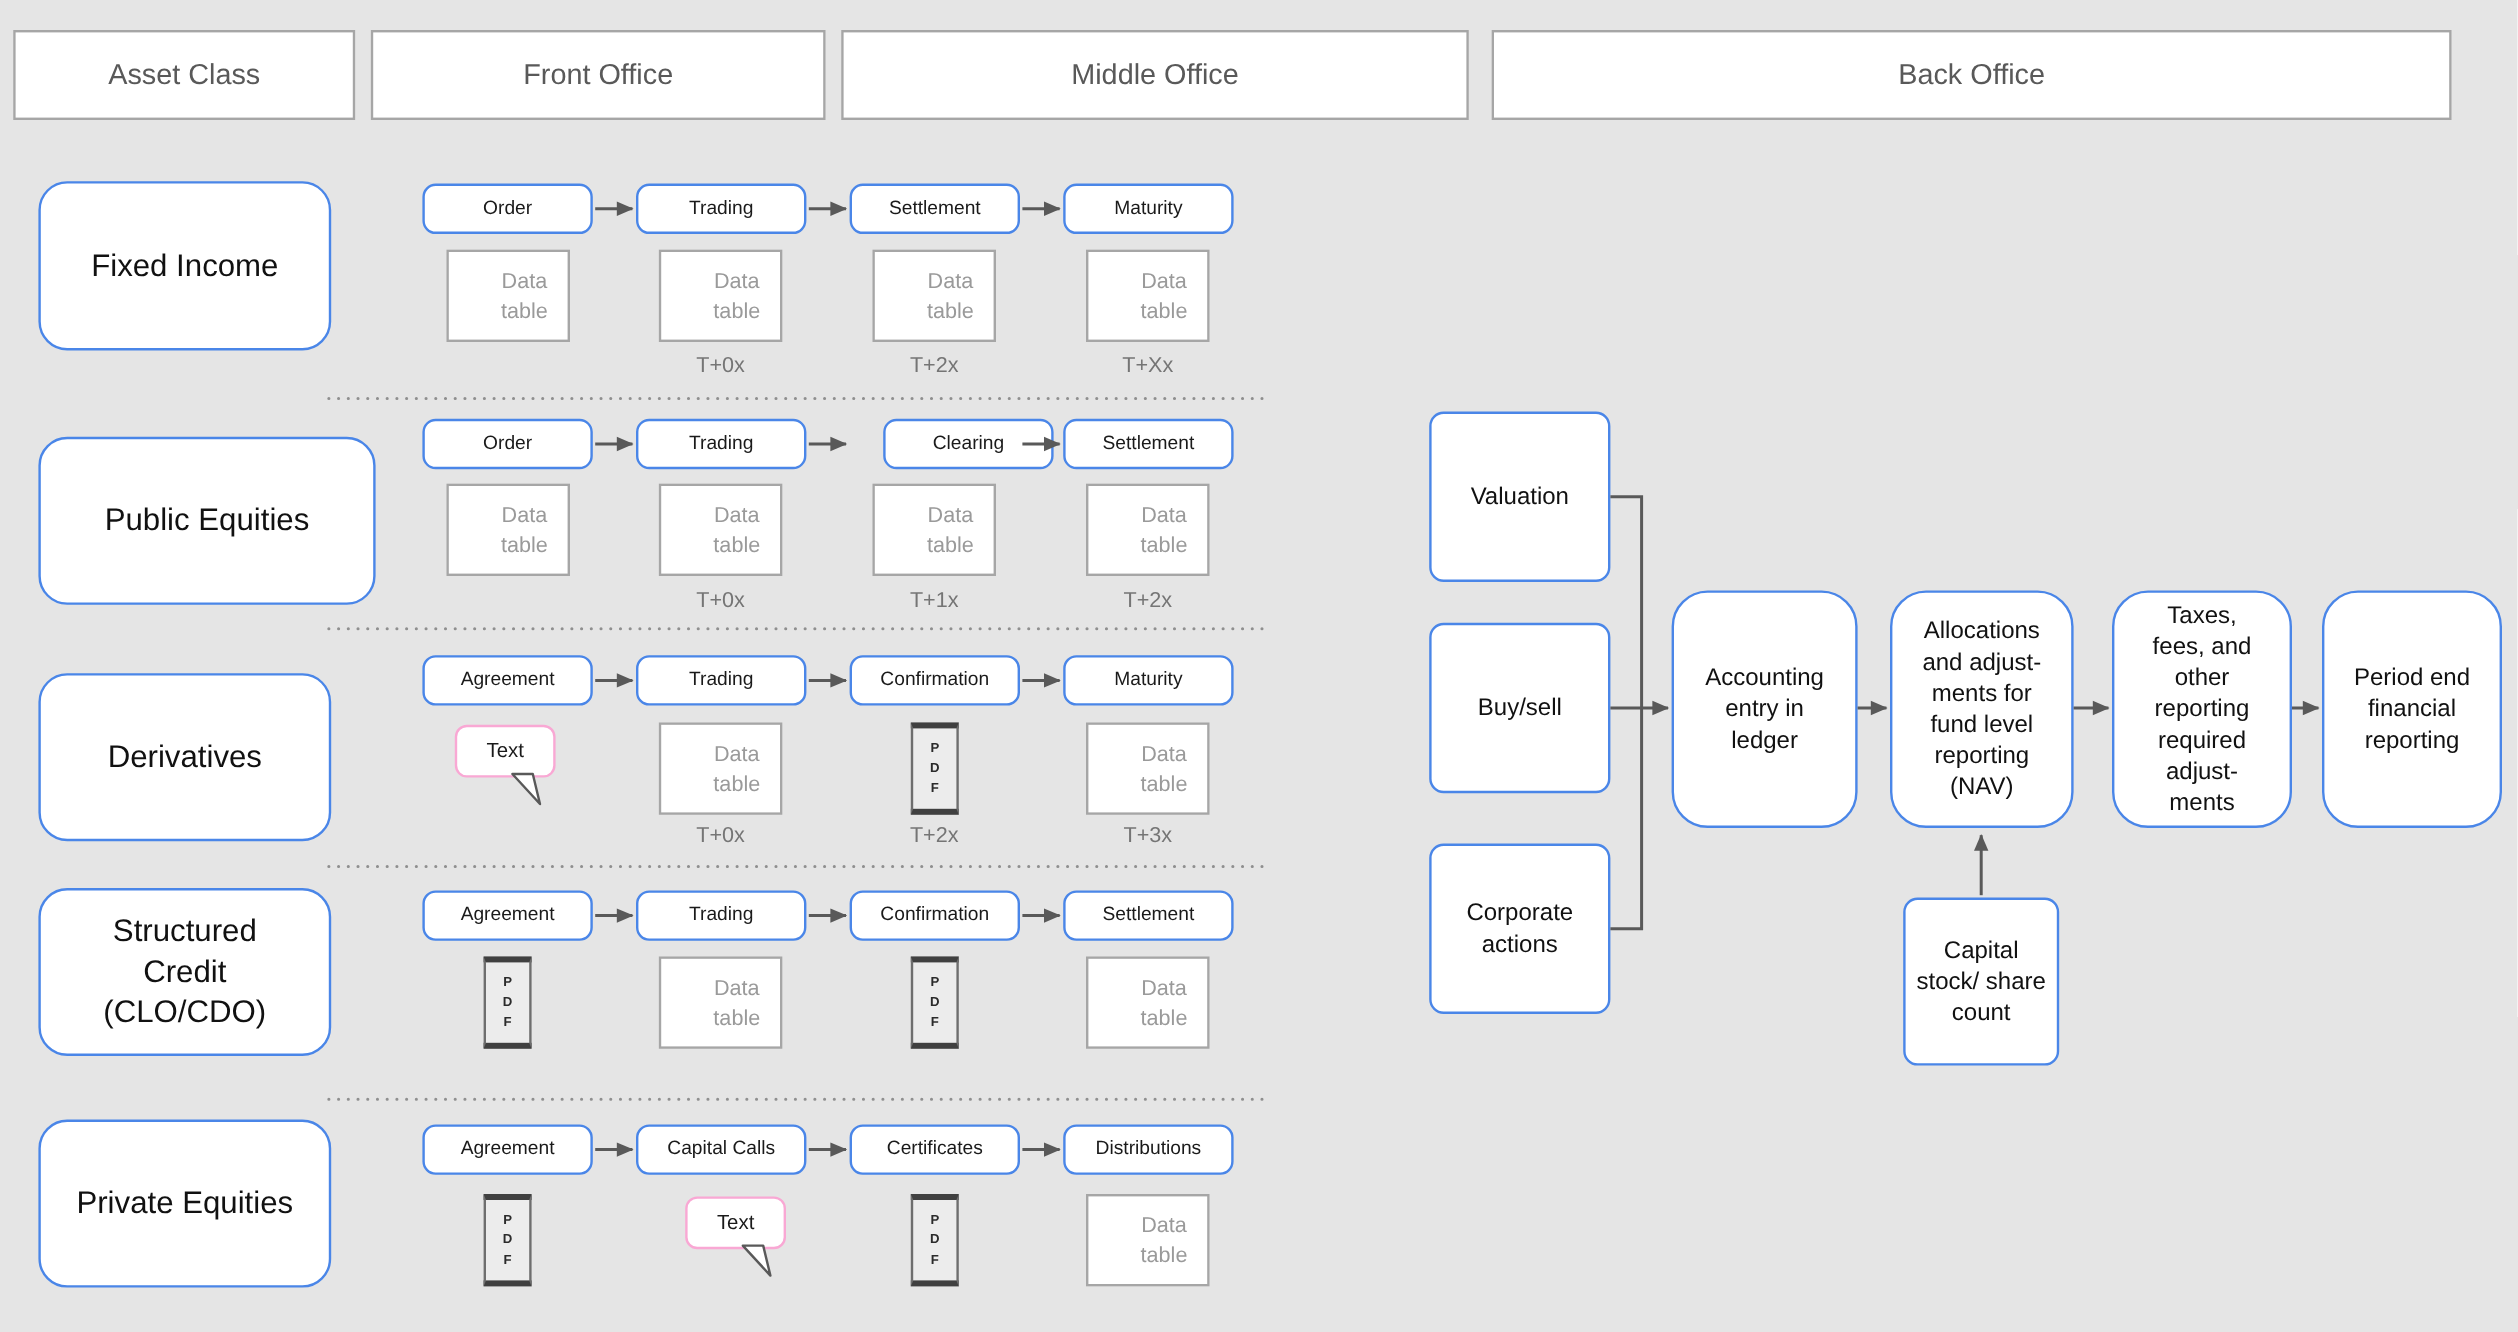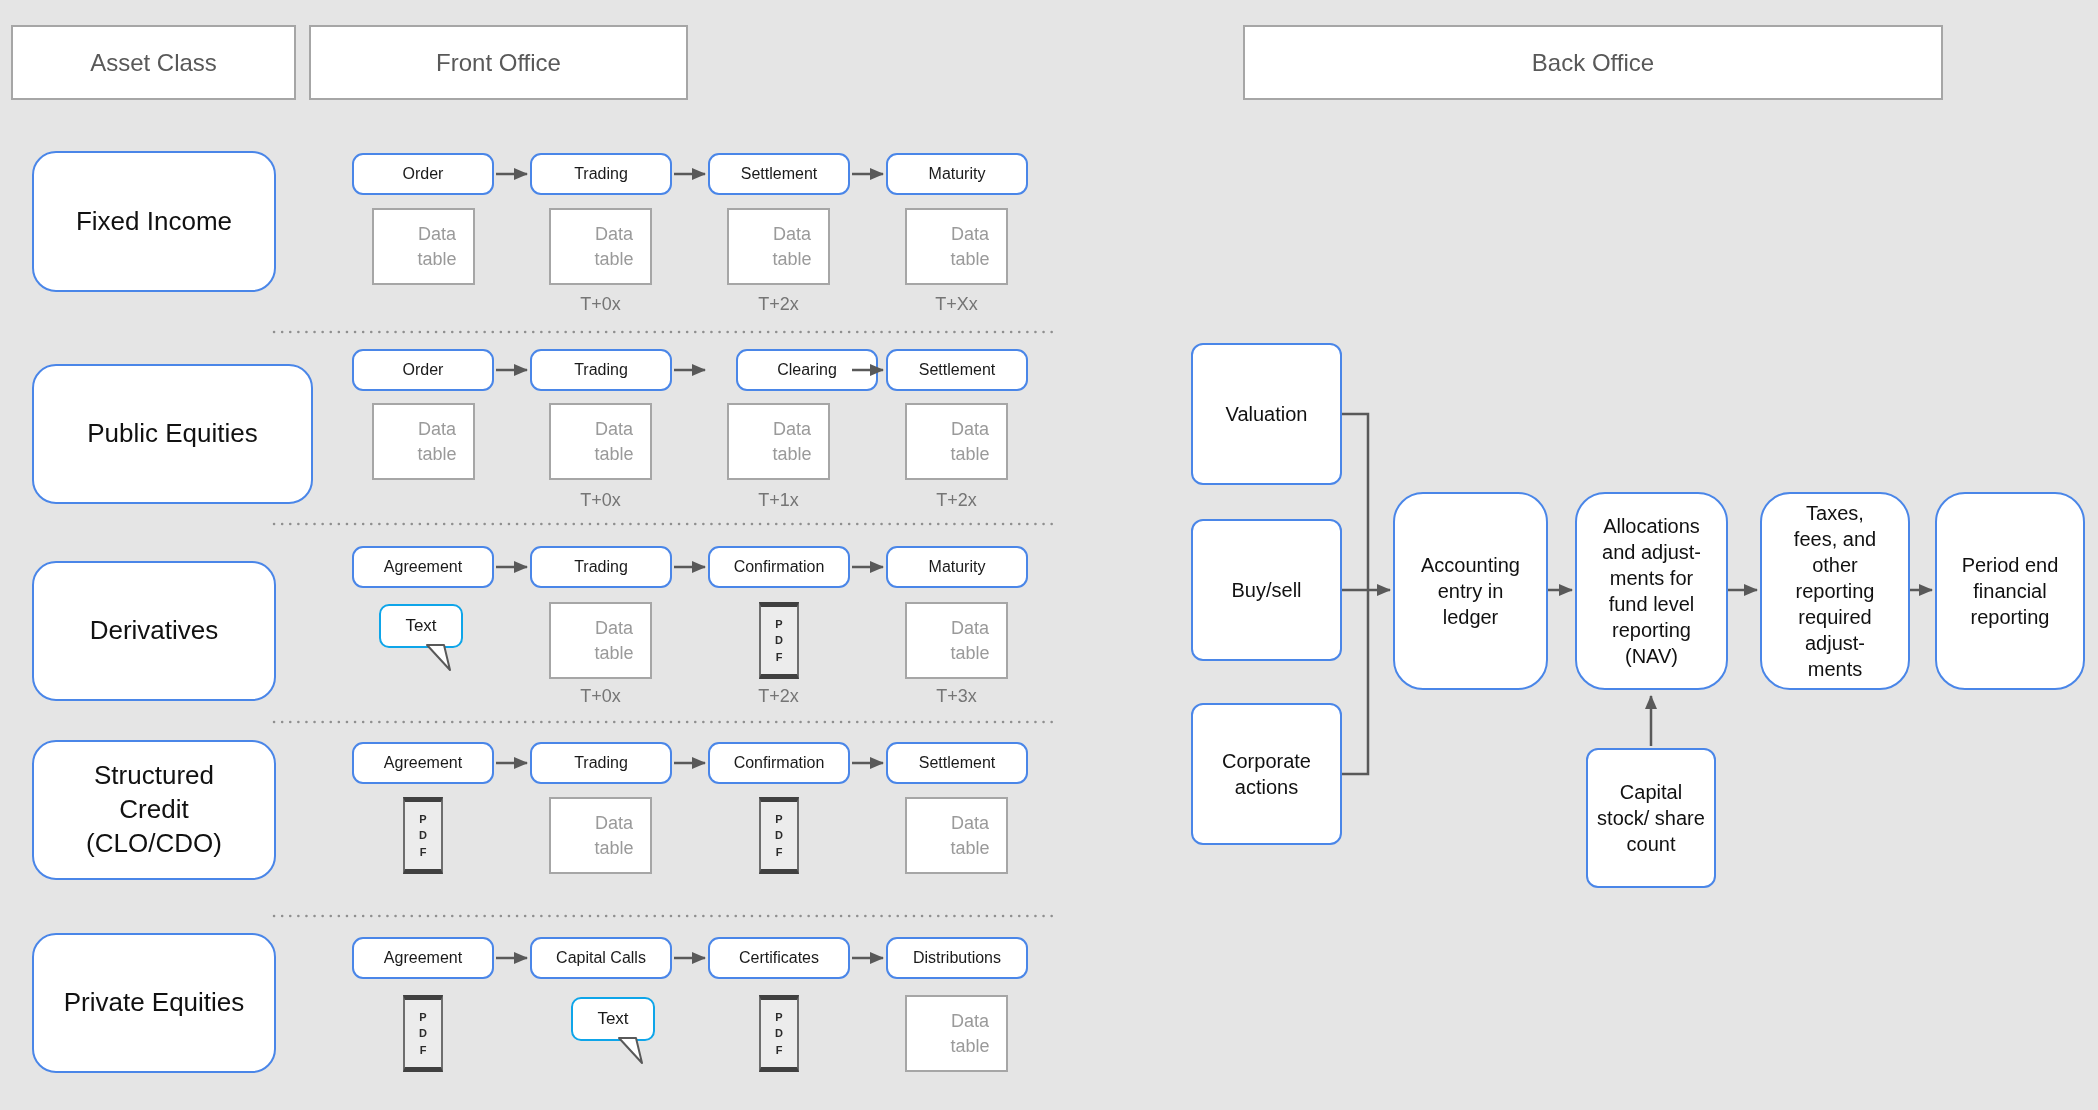--- a/index.html
+++ b/index.html
@@ -6,34 +6,35 @@
   body{font-family:"Liberation Sans", sans-serif;}
   .canvas{position:relative;width:2098px;height:1110px;background:#e5e5e5;overflow:hidden;}
   .node{position:absolute;display:flex;align-items:center;justify-content:center;
         text-align:center;background:#fff;white-space:pre-line;box-sizing:border-box;}
   .hdr{border:2px solid #a6a6a6;color:#595959;font-size:24px;}
   .asset{border:2.5px solid #4a86e8;border-radius:24px;color:#111;font-size:26px;line-height:1.3;}
   .step{border:2px solid #4a86e8;border-radius:11px;color:#1a1a1a;font-size:16px;}
   .dtable{border:2px solid #a6a6a6;color:#9a9a9a;font-size:18px;line-height:1.35;padding-left:27px;}
   .pdf{background:#ececec;border:2px solid #6e6e6e;border-top:5px solid #404040;
        border-bottom:5px solid #404040;color:#2b2b2b;font-size:11px;line-height:1.5;font-weight:bold;}
-  .bubble{border:2px solid #0ea5e9;border-radius:10px;color:#1a1a1a;font-size:17px;}
+  .bubble{border:2px solid #f9a8d4;border-radius:10px;color:#1a1a1a;font-size:17px;}
   .tlabel{position:absolute;color:#757575;font-size:18px;text-align:center;white-space:pre;}
   .smallbox{border:2.5px solid #4a86e8;border-radius:12px;color:#111;font-size:20px;line-height:1.3;}
   .bigbox{border:2.5px solid #4a86e8;border-radius:30px;color:#111;font-size:20px;line-height:1.3;}
   .overlay{position:absolute;left:0;top:0;width:2098px;height:1110px;pointer-events:none;z-index:5;}
 </style>
 </head>
 <body>
 
 <div class="canvas">
 
   <div class="node hdr" style="left:11px;top:25px;width:285px;height:75px">Asset Class</div>
   <div class="node hdr" style="left:309px;top:25px;width:379px;height:75px">Front Office</div>
-  <div class="node hdr" style="left:1243px;top:25px;width:700px;height:75px">Back Office</div>
+  <div class="node hdr" style="left:701px;top:25px;width:523px;height:75px">Middle Office</div>
+  <div class="node hdr" style="left:1243px;top:25px;width:800px;height:75px">Back Office</div>
 
   <div class="node asset" style="left:32px;top:151px;width:244px;height:141px">Fixed Income</div>
   <div class="node step" style="left:352px;top:153px;width:142px;height:42px">Order</div>
   <div class="node step" style="left:530px;top:153px;width:142px;height:42px">Trading</div>
   <div class="node step" style="left:708px;top:153px;width:142px;height:42px">Settlement</div>
   <div class="node step" style="left:886px;top:153px;width:142px;height:42px">Maturity</div>
   <div class="node dtable" style="left:372px;top:208px;width:103px;height:77px">Data
 table</div>
   <div class="node dtable" style="left:549px;top:208px;width:103px;height:77px">Data
 table</div>

